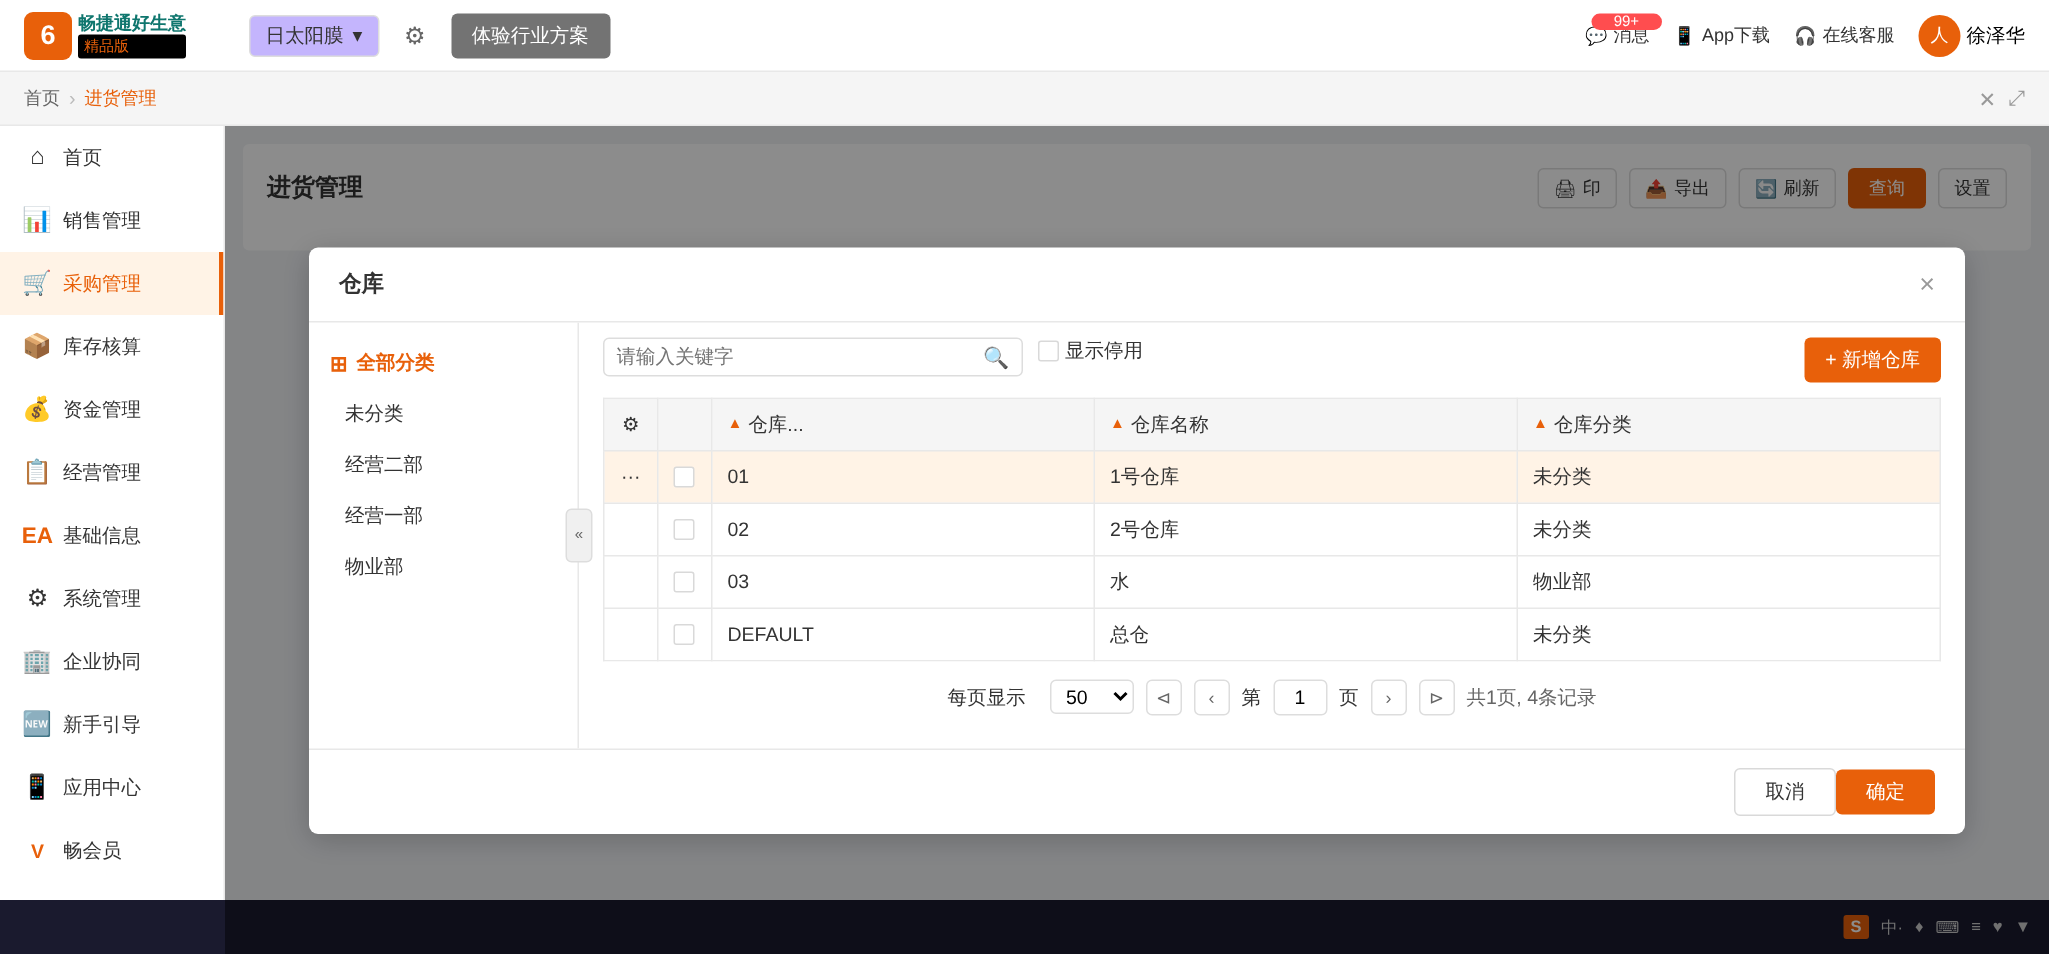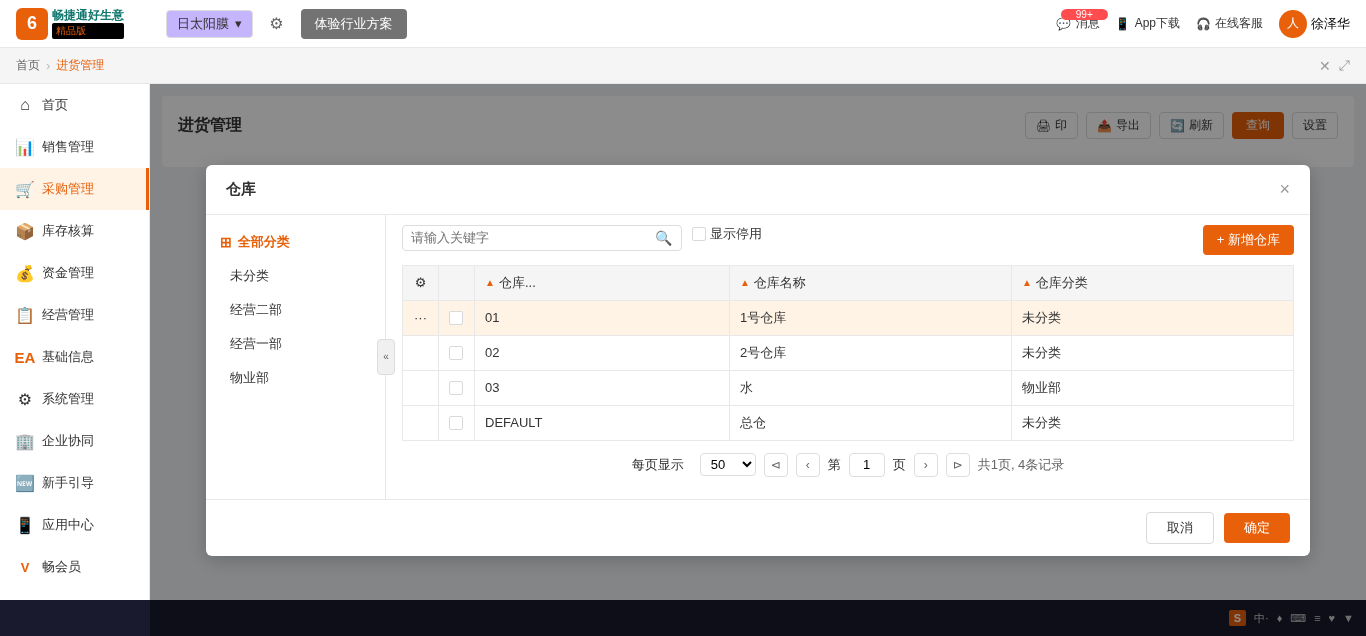--- a/index.html
+++ b/index.html
@@ -236,21 +236,21 @@
     .page-nav-btn:disabled { color: #ccc; cursor: not-allowed; }
     .page-input {
       width: 36px; height: 24px; border: 1px solid #ddd;
       border-radius: 4px; text-align: center; font-size: 13px; padding: 0 4px;
     }
     .page-info { color: #666; }
 
     
     .modal-footer {
       display: flex; align-items: center; justify-content: flex-end;
-      gap: 10px; padding: 12px 20px; border-top: 1px solid #e8e8e8;
+      padding: 12px 20px; border-top: 1px solid #e8e8e8;
     }
     .btn-cancel {
       background: #fff; border: 1px solid #d9d9d9; color: #333;
       padding: 6px 20px; border-radius: 4px; cursor: pointer; font-size: 13px;
     }
     .btn-confirm {
       background: #e8600a; color: #fff; border: none;
       padding: 6px 20px; border-radius: 4px; cursor: pointer; font-size: 13px;
     }
 

